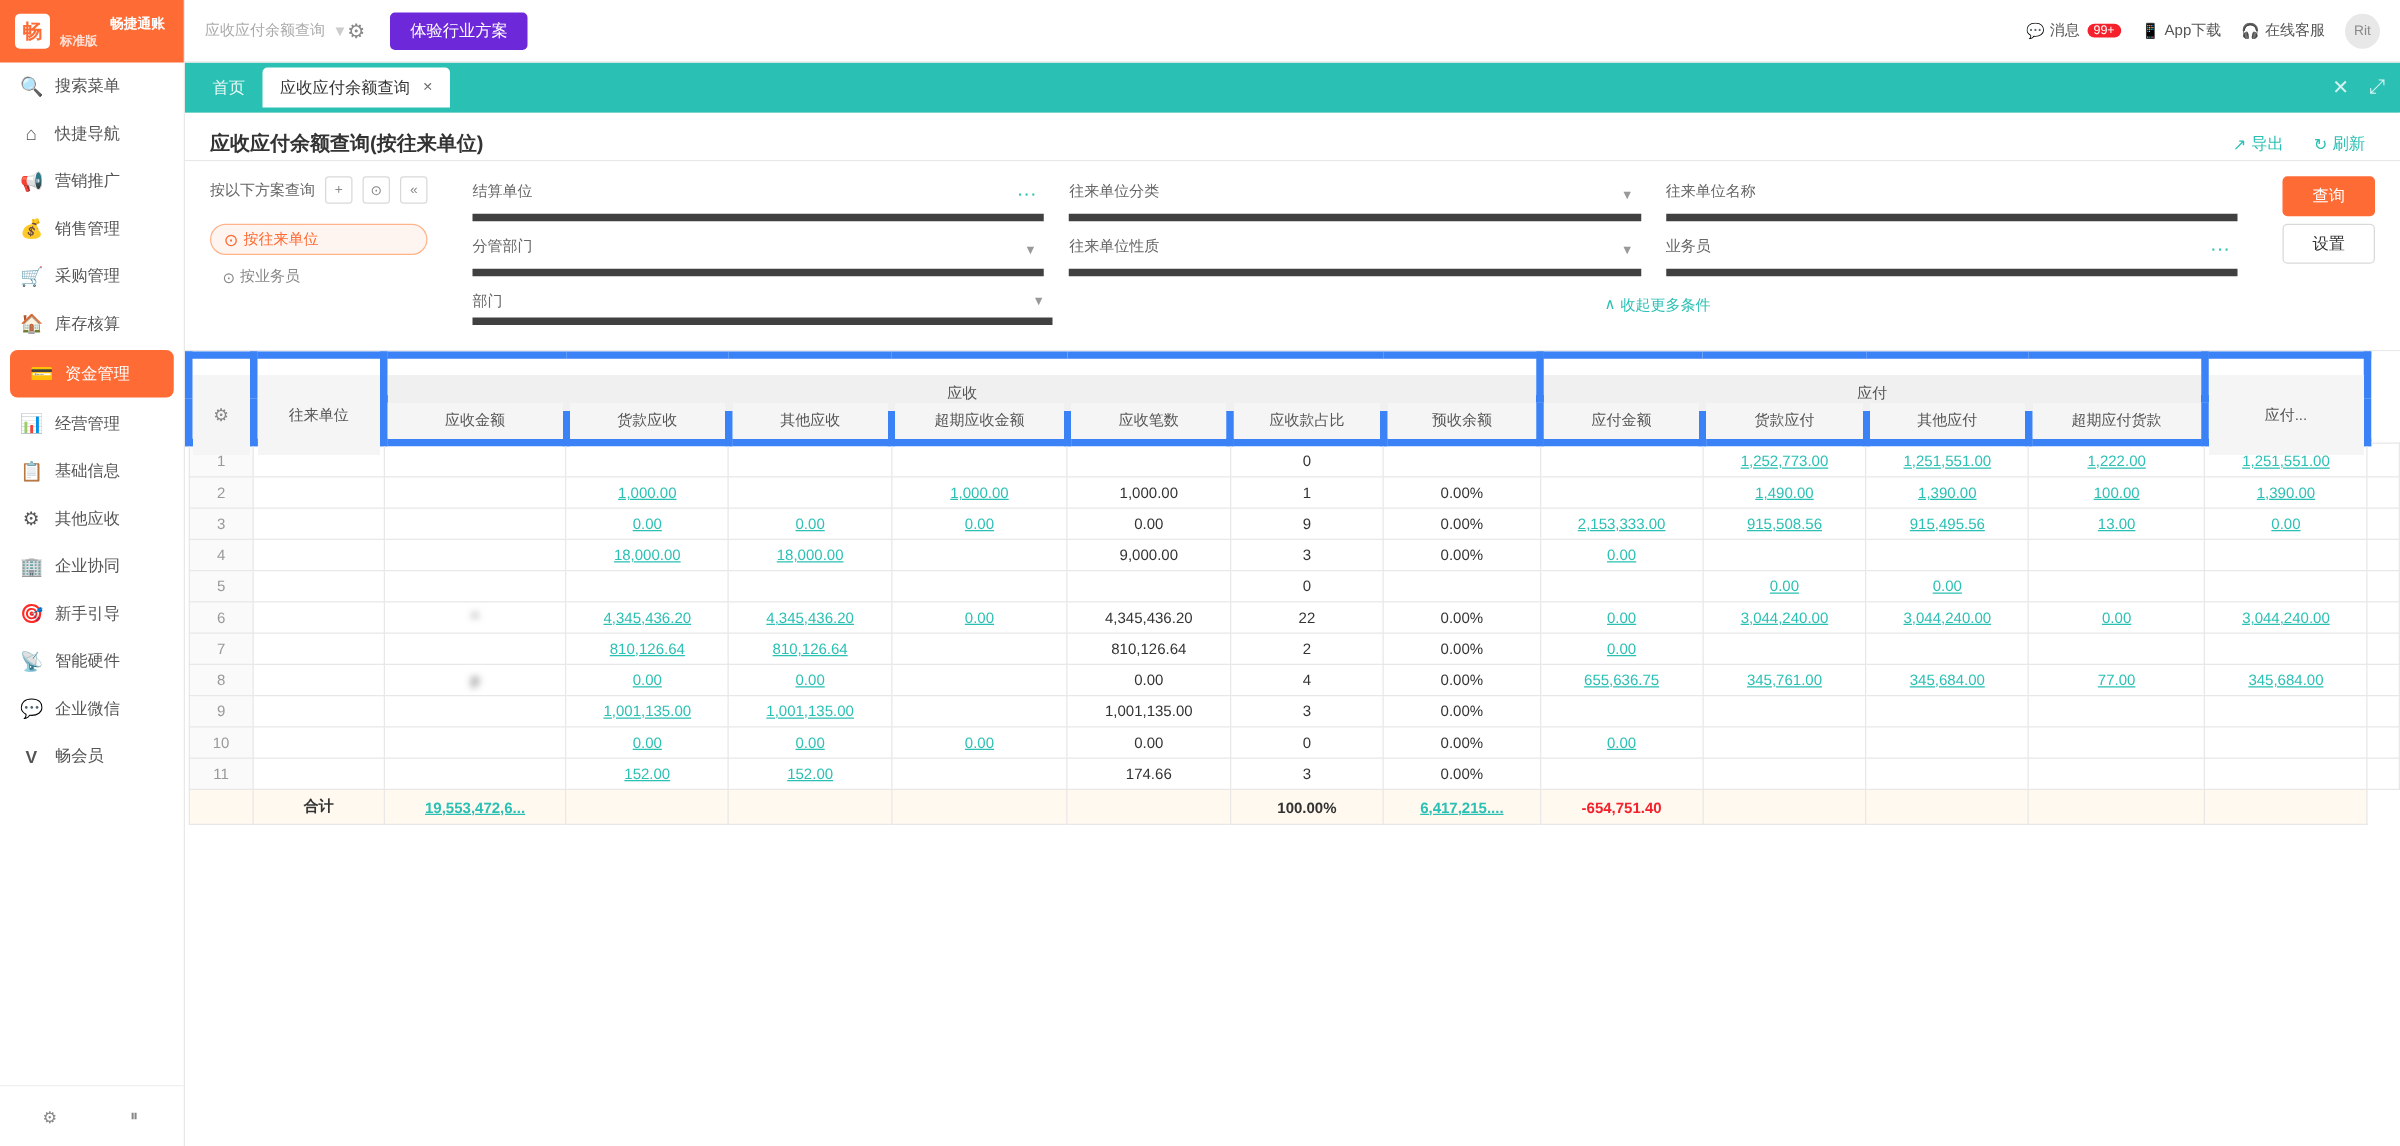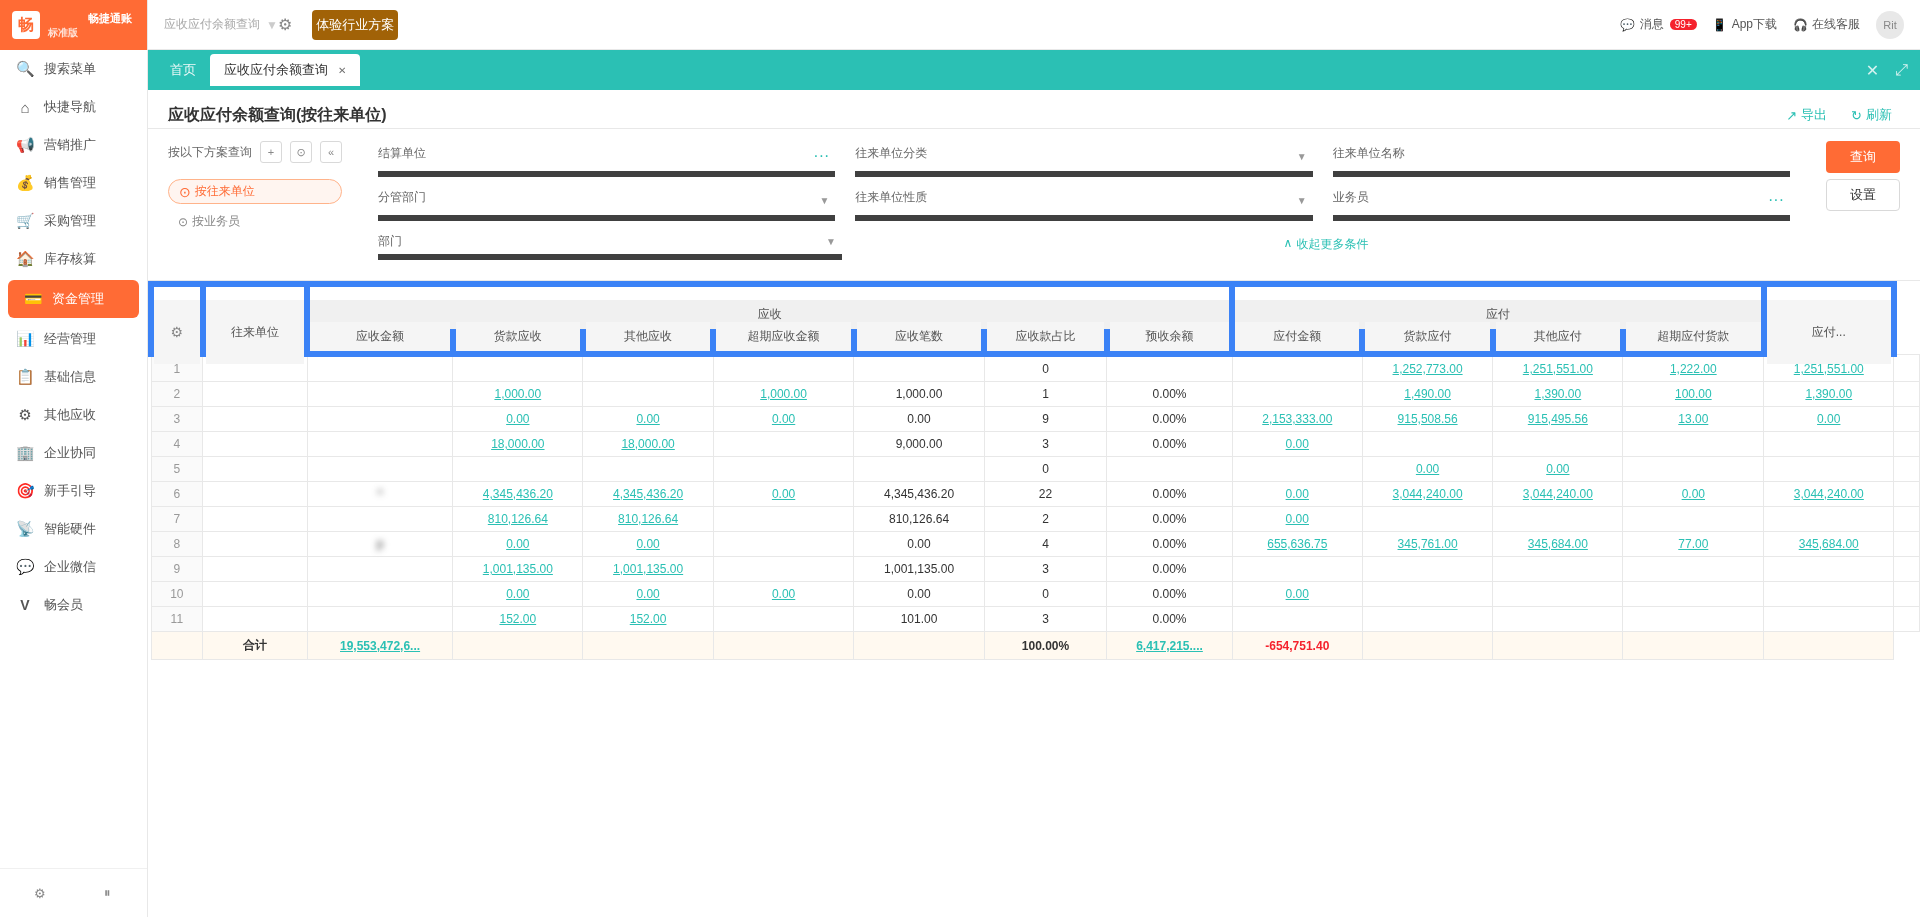--- a/index.html
+++ b/index.html
@@ -35,21 +35,21 @@
     }
 
     
     .top-header {
       position: fixed; left: 148px; top: 0; right: 0; height: 50px;
       background: #fff; border-bottom: 1px solid #e8e8e8;
       display: flex; align-items: center; padding: 0 16px; z-index: 100;
     }
     .header-breadcrumb { color: #888; font-size: 12px; display: flex; align-items: center; gap: 6px; }
     .header-btn-orange {
-      background: #a16207; color: #fff; border: none; padding: 6px 4px;
+      background: #6d28d9; color: #fff; border: none; padding: 6px 16px;
       border-radius: 4px; cursor: pointer; font-size: 13px; margin-left: 12px;
     }
     .header-gear { color: #888; cursor: pointer; font-size: 16px; margin-right: 8px; }
     .header-right { margin-left: auto; display: flex; align-items: center; gap: 16px; }
     .header-right-item { display: flex; align-items: center; gap: 4px; color: #555; cursor: pointer; font-size: 12px; }
     .badge { background: #f5222d; color: #fff; border-radius: 8px; padding: 0 5px; font-size: 10px; margin-left: 2px; }
     .user-avatar { background: #e8e8e8; border-radius: 50%; width: 28px; height: 28px; display: flex; align-items: center; justify-content: center; color: #888; }
 
     
     .tab-bar {
@@ -593,21 +593,21 @@
             <td></td>
             <td></td>
           </tr>
           <tr>
             <td class="row-num">11</td>
             <td></td>
             <td></td>
             <td class="link">152.00</td>
             <td class="link">152.00</td>
             <td></td>
-            <td>101.00</td>
+            <td>174.66</td>
             <td>3</td>
             <td>0.00%</td>
             <td></td>
             <td></td>
             <td></td>
             <td></td>
             <td></td>
             <td></td>
           </tr>
         </tbody>

